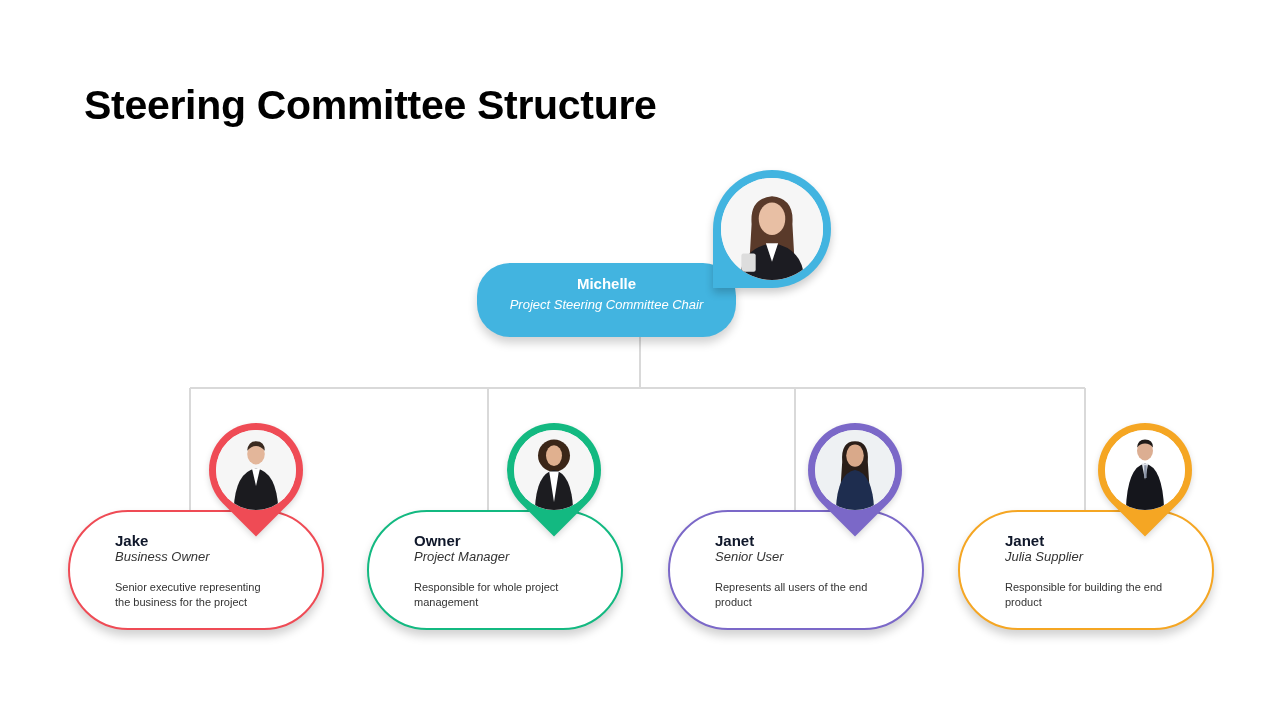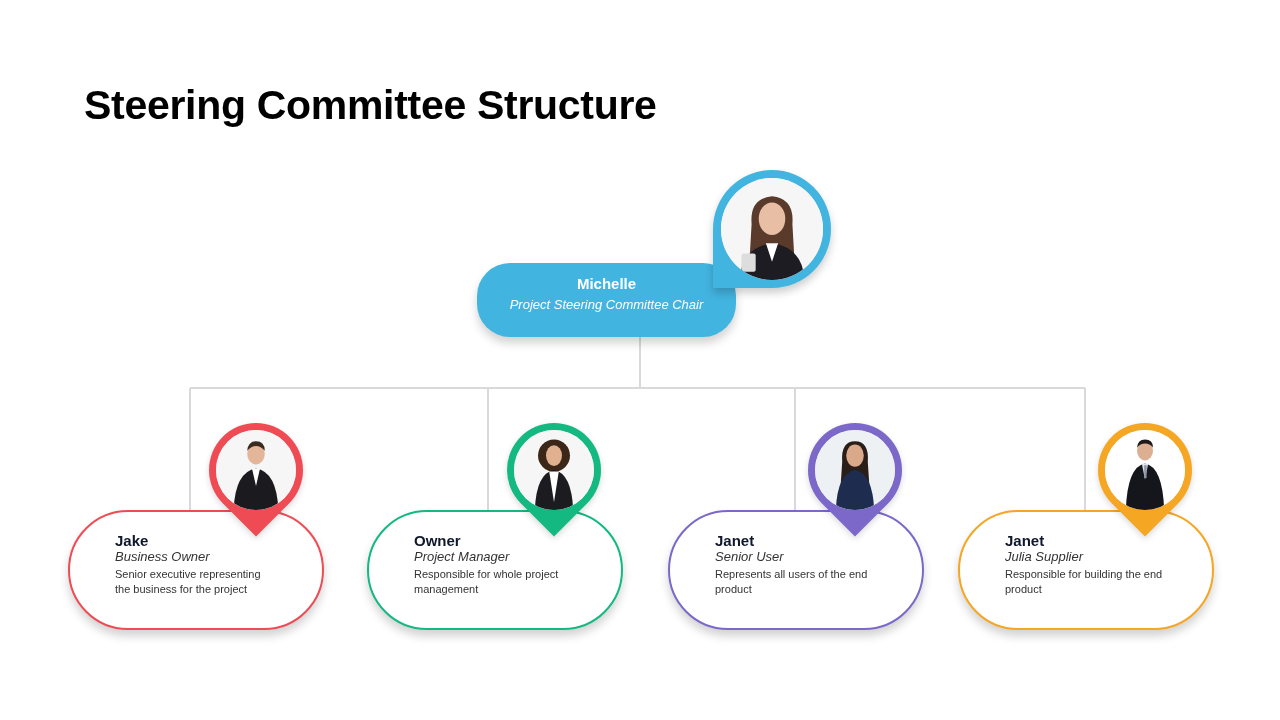--- a/index.html
+++ b/index.html
@@ -35,21 +35,21 @@
 
   
   .card {
     position: absolute; top: 510px; width: 256px; height: 120px;
     border: 2.5px solid; border-radius: 60px; background: #fff;
     box-shadow: 0 6px 10px rgba(0,0,0,0.18);
   }
   .card-text { position: absolute; left: 45px; top: 20px; width: 190px; }
   .card-name { font-weight: 700; font-size: 15px; color: #0f172a; }
   .card-role { font-style: italic; font-size: 13px; color: #333; }
-  .card-desc { font-size: 11px; color: #333; margin-top: 3px; line-height: 15px; }
+  .card-desc { font-size: 11px; color: #333; margin-top: 16px; line-height: 15px; }
 
   .pin {
     position: absolute; width: 94px; height: 94px;
     border-radius: 50% 50% 0 50%; transform: rotate(45deg);
     box-shadow: 2px 2px 6px rgba(0,0,0,0.15);
   }
   .pin .photo { left: 7px; top: 7px; width: 80px; height: 80px; transform: rotate(-45deg); }
 
   
   .person { position: absolute; left: 0; top: 0; width: 100%; height: 100%; }

